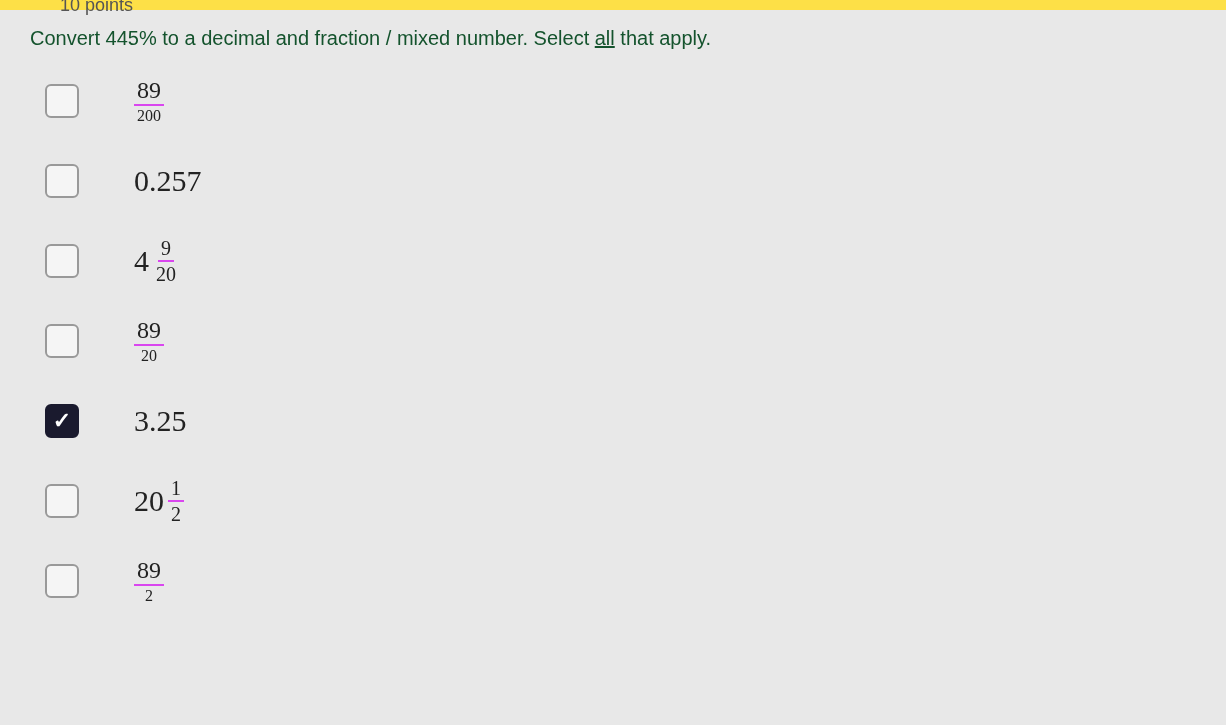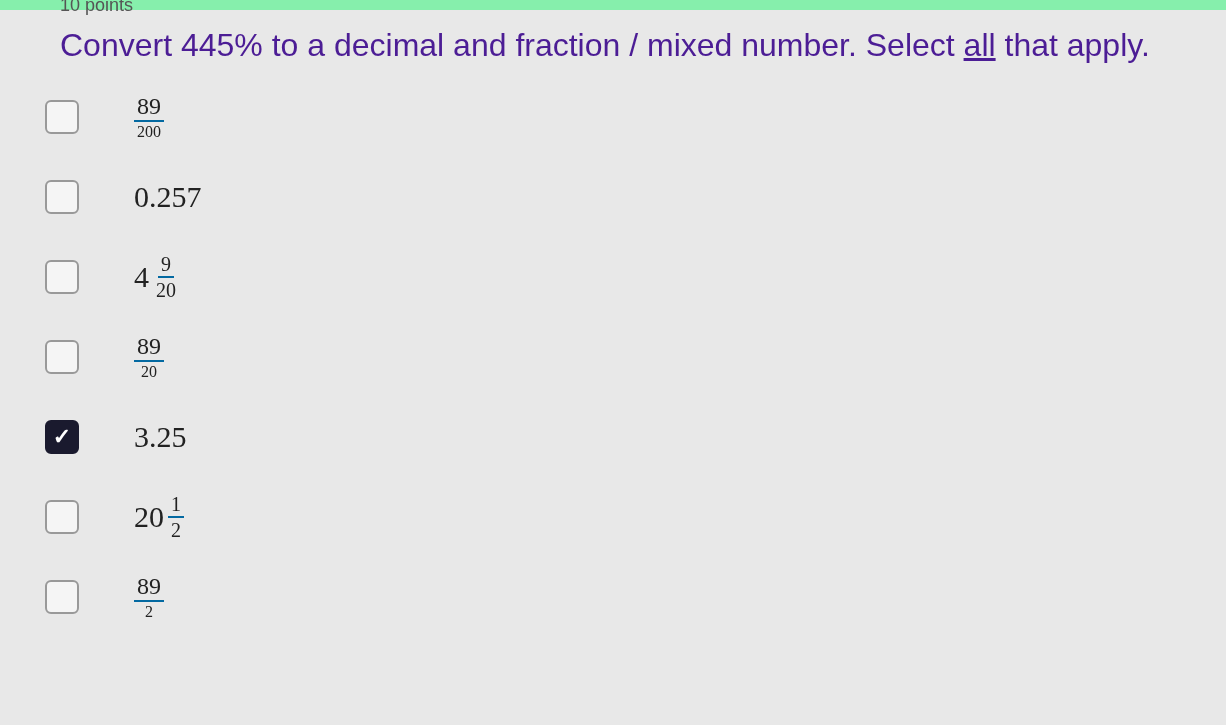--- a/index.html
+++ b/index.html
@@ -12,38 +12,37 @@
       background: #e8e8e8;
       width: 1226px;
       height: 725px;
       overflow: hidden;
     }
     .header-bar {
       display: flex;
       align-items: center;
       padding: 0 10px;
       height: 10px;
-      background: #86efac;
+      background: #fde047;
     }
     .points-label {
       color: #555;
       font-size: 18px;
       font-family: Arial, sans-serif;
       margin-left: 50px;
     }
     .question-container {
       padding: 15px 30px 10px 30px;
     }
     .question-text {
-      font-size: 32px;
-      color: #4c1d95;
+      font-size: 20px;
+      color: #14532d;
       font-family: 'Segoe UI', Arial, sans-serif;
       font-weight: 400;
       line-height: 1.3;
-      margin-left: 30px;
     }
     .underline {
       text-decoration: underline;
     }
     .options-list {
       margin-top: 25px;
       padding-left: 15px;
     }
     .option-row {
       display: flex;
@@ -81,21 +80,21 @@
       align-items: center;
     }
     .fraction {
       display: inline-flex;
       flex-direction: column;
       align-items: center;
       vertical-align: middle;
       line-height: 1;
     }
     .fraction .num {
-      border-bottom: 2px solid #0369a1;
+      border-bottom: 2px solid #d946ef;
       padding: 0 3px 2px 3px;
       font-size: 24px;
     }
     .fraction .den {
       padding: 2px 3px 0 3px;
       font-size: 16px;
     }
     .mixed {
       display: inline-flex;
       align-items: center;

